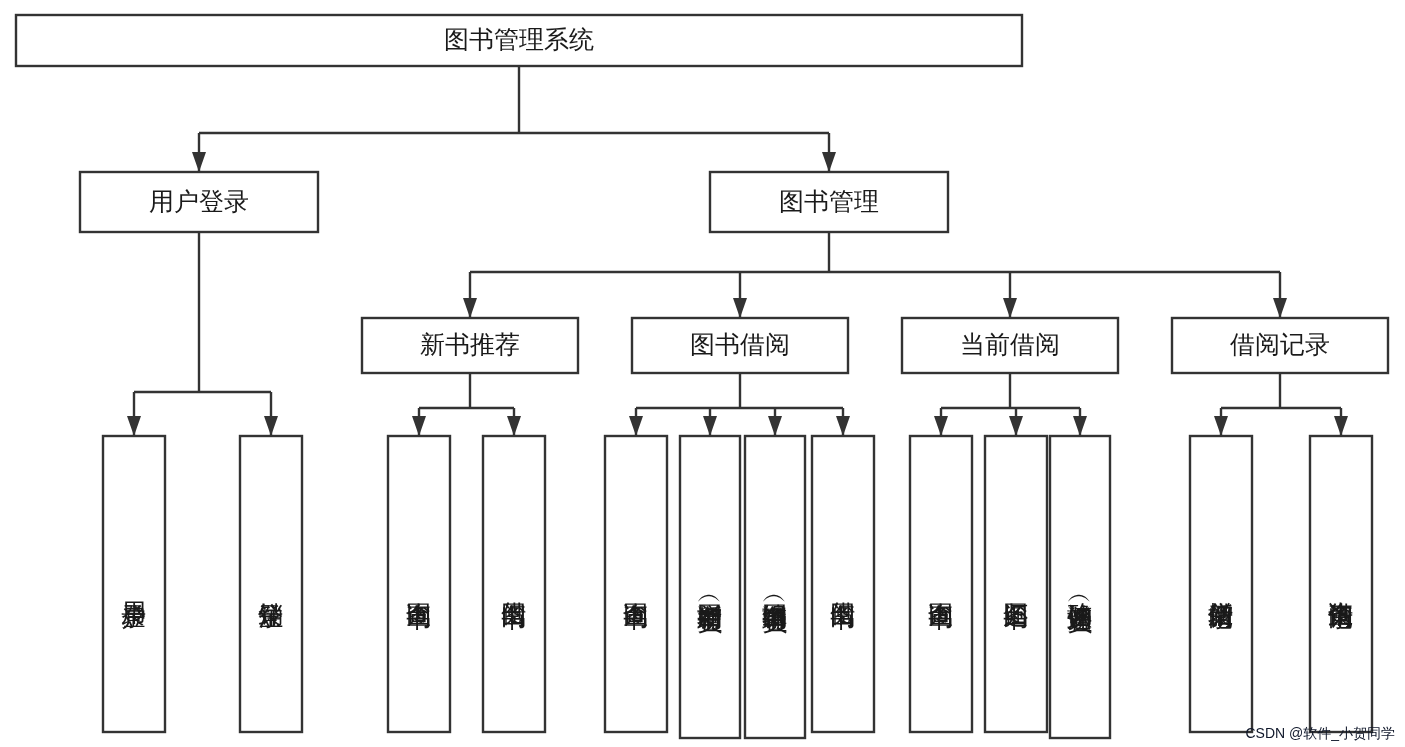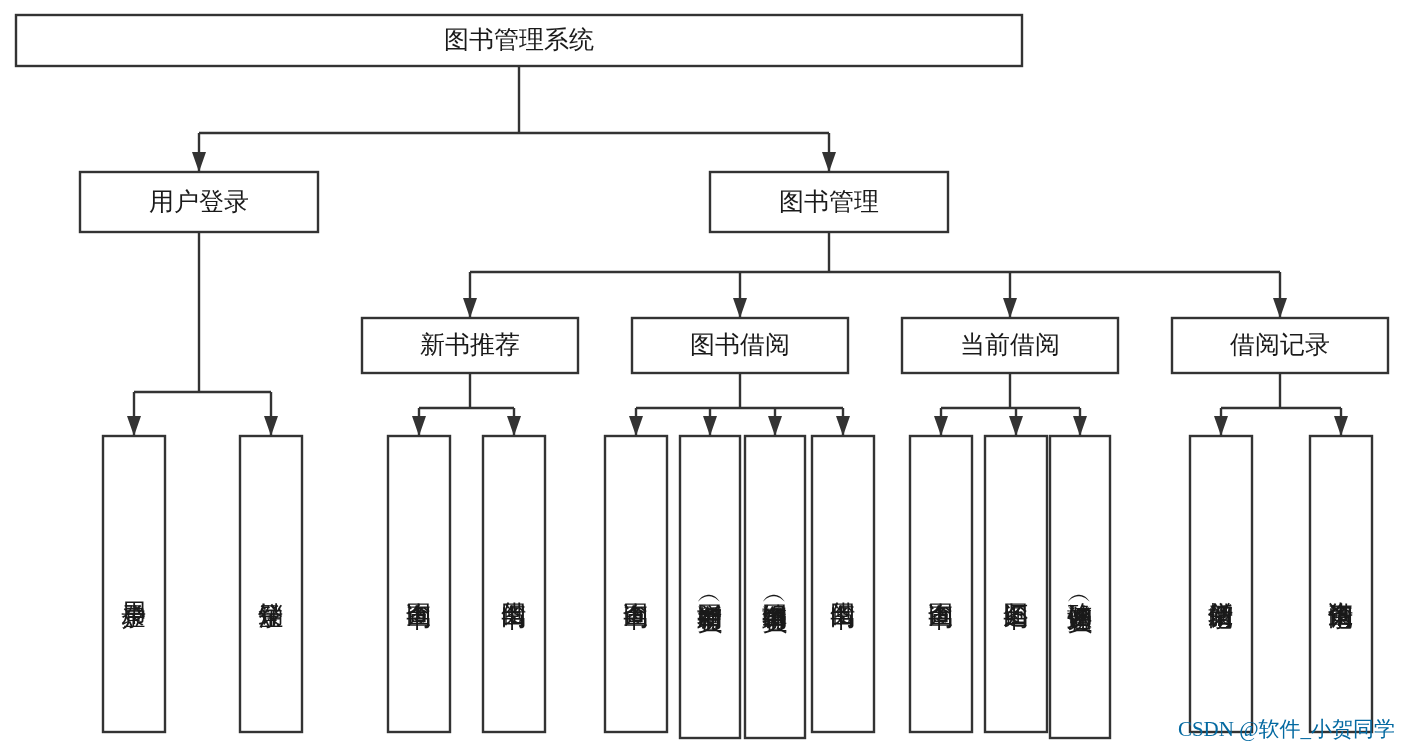--- a/index.html
+++ b/index.html
@@ -58,23 +58,23 @@
     line-height: 1.05;
     color: #1a1a1a;
     letter-spacing: 1px;
     white-space: nowrap;
     pointer-events: none;
   }
   .watermark {
     position: absolute;
     right: 10px;
     bottom: 4px;
-    font-family: Liberation Serif, serif;
-    font-size: 21px;
-    color: #0369a1;
+    font-family: Liberation Sans, sans-serif;
+    font-size: 14px;
+    color: #0f172a;
     white-space: nowrap;
     user-select: none;
   }
 </style>
 </head>
 <body>
 
 <div id="diagram-root">
   <svg id="tree-svg" viewBox="0 0 1405 747">
     <g id="connectors-layer">

